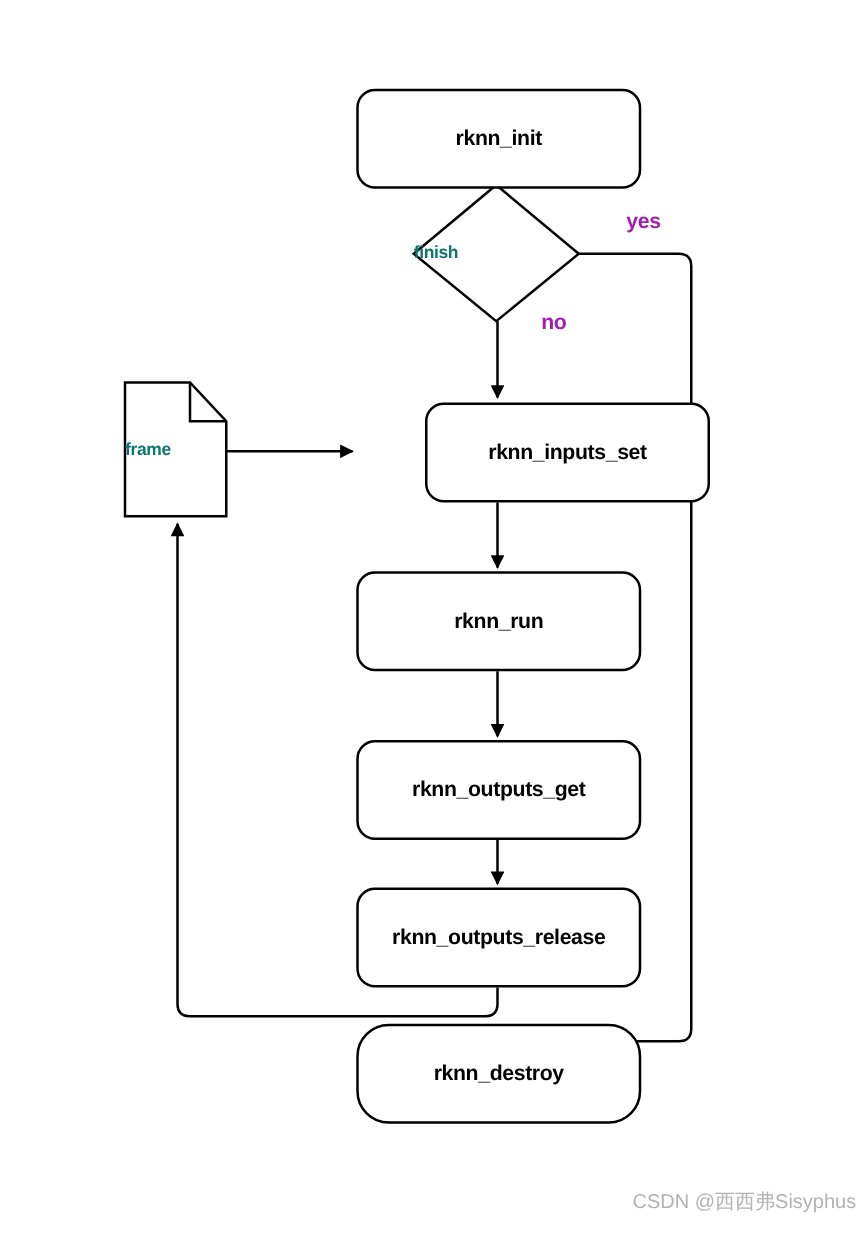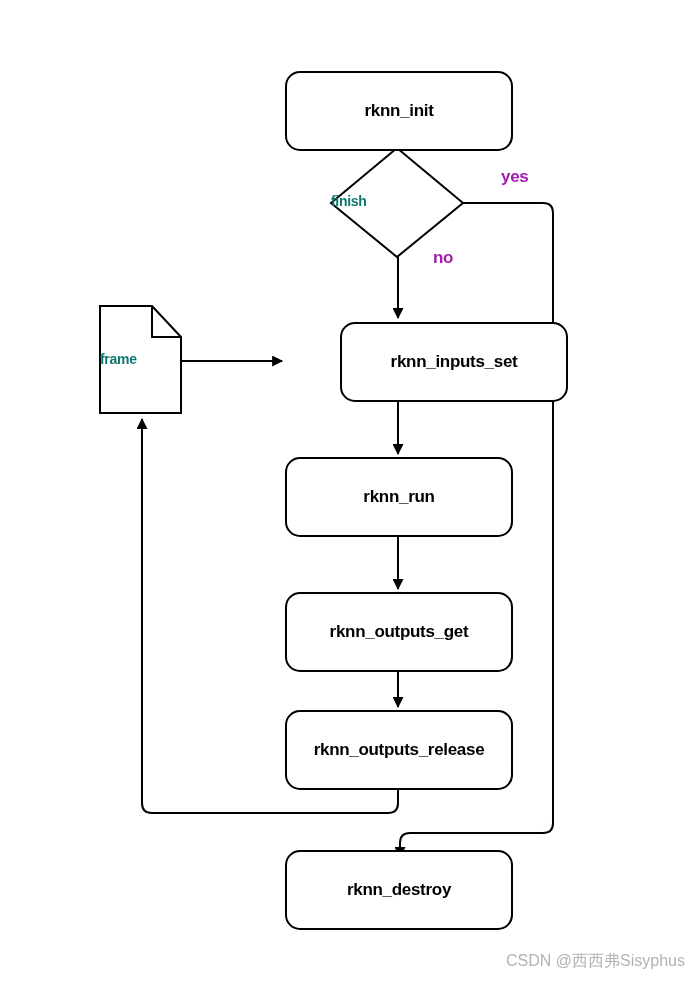--- a/index.html
+++ b/index.html
@@ -107,21 +107,21 @@
   </div>
 
   <div class="node" style="left:285px; top:457px;">
     <span>rknn_run</span>
   </div>
 
   <div class="node" style="left:285px; top:710px;">
     <span>rknn_outputs_release</span>
   </div>
 
-  <div class="node" style="left:285px; top:850px;">
+  <div class="node" style="left:285px; top:819px;border-radius:26px;">
     <span>rknn_destroy</span>
   </div>
 
   <div class="shape-label" style="left:331px; top:193px; width:132px;">finish</div>
 
   <div class="shape-label" style="left:100px; top:351px; width:81px;">frame</div>
 
   <div class="edge-label" style="left:501px; top:167px;">yes</div>
   <div class="edge-label" style="left:433px; top:248px;">no</div>
 

